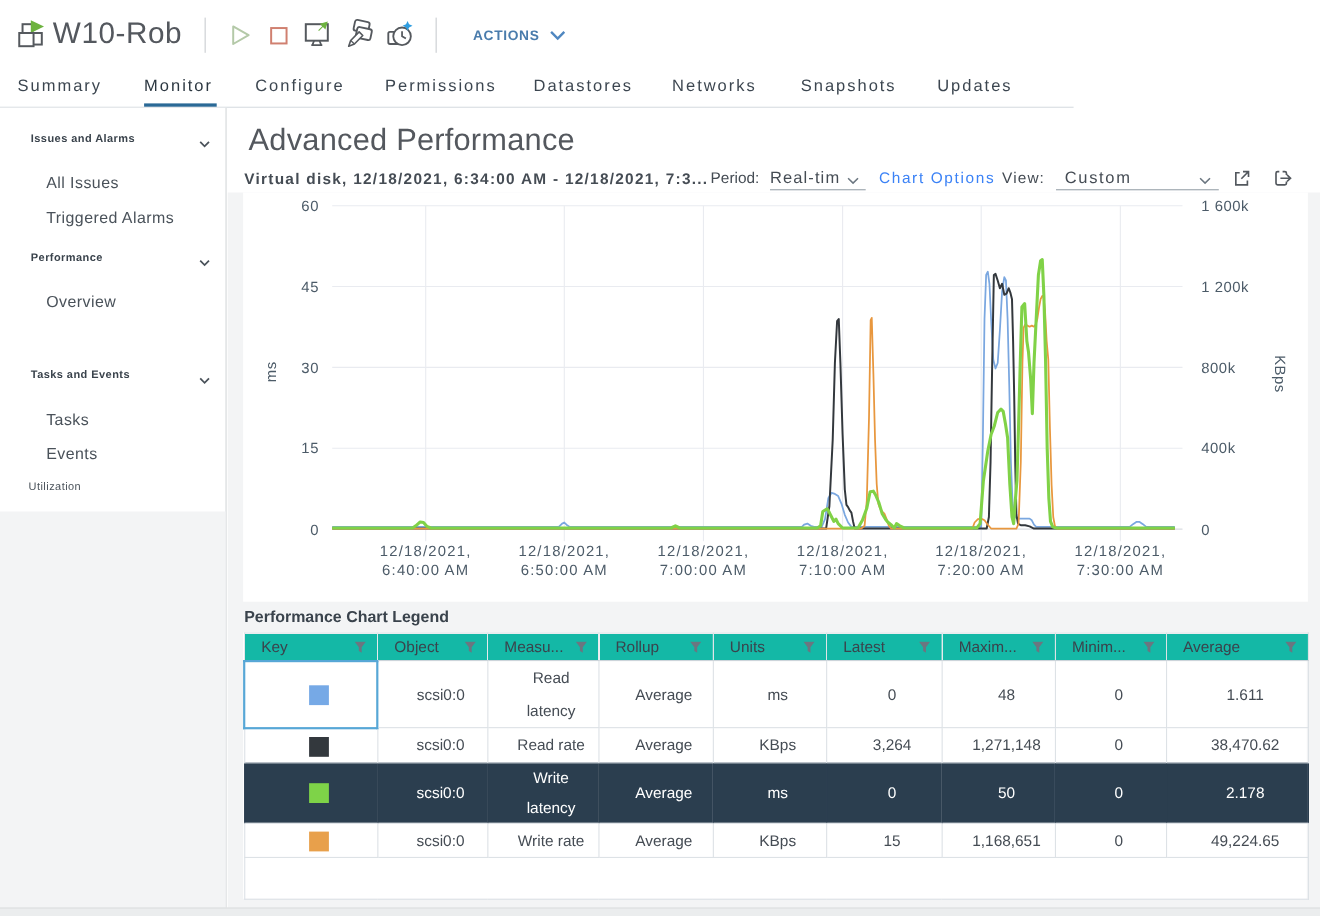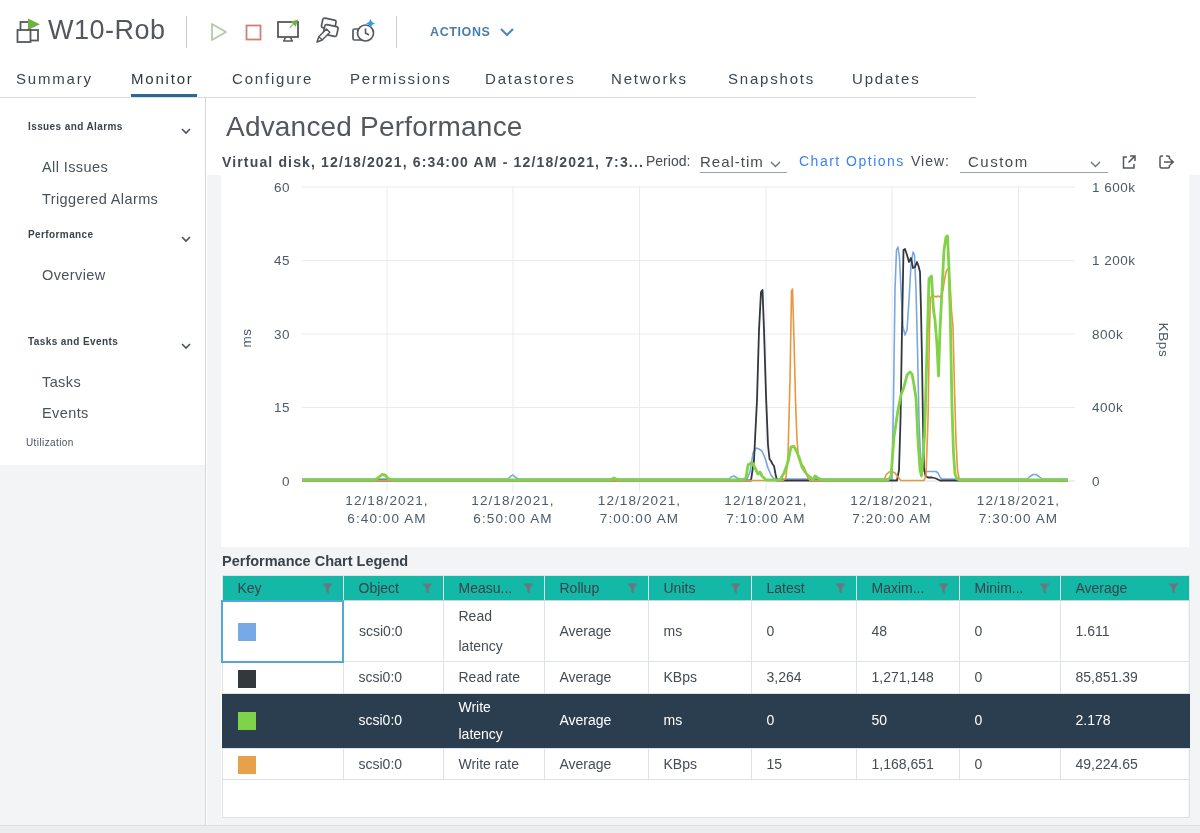--- a/index.html
+++ b/index.html
@@ -22,21 +22,21 @@
 .nav-i { position:absolute; left:42px; font-size:14.5px; color:#4a525a; letter-spacing:0.4px; }
 .nav-sel { position:absolute; left:12px; top:195px; width:194px; height:30px; background:#2c3e4e; }
 .nav-sel span { position:absolute; left:30px; top:6px; color:#fff; font-size:14.5px; }
 .chev { position:absolute; left:180px; width:12px; height:12px; }
 .h1 { position:absolute; left:226px; top:111px; font-size:28px; color:#54585e; letter-spacing:0.2px; }
 .subrow { position:absolute; left:222px; top:152px; width:970px; height:22px; font-size:14px; color:#454c54; }
 .legendtitle { position:absolute; left:222px; top:553px; font-size:14.5px; font-weight:bold; color:#3a434c; }
 table.lg { position:absolute; left:221px; top:575px; width:967px; border-collapse:collapse; font-size:14px; color:#454c54; table-layout:fixed; }
 table.lg th, table.lg td { border:1px solid #dde2e6; padding:0 0 0 15px; text-align:left; font-weight:normal; }
 table.lg th { height:25px; color:#3a434c; background:#14b8a6; border-bottom:1px solid #ccd4da; position:relative; font-size:14px; }
-table.lg td { height:29px; line-height:30px; }
+table.lg td { height:29px; line-height:30px;text-align:center; }
 .tall td { height:60px; }
 .keysq { width:18px; height:18px; display:inline-block; vertical-align:middle; }
 .funnel { position:absolute; right:10px; top:7px; }
 table.lg tr.darkrow td { background:#2b3e4f; color:#fff; border-left-color:#2b3e4f; border-right-color:#2b3e4f; }
 </style>
 </head>
 <body>
 
 <div class="topbar">
   <svg style="position:absolute;left:13px;top:16px" width="32" height="30" viewBox="0 0 32 30">
@@ -253,21 +253,21 @@
   </tr>
   <tr>
     <td><span class="keysq" style="background:#33383d"></span></td>
     <td>scsi0:0</td>
         <td>Read rate</td>
         <td>Average</td>
         <td>KBps</td>
         <td>3,264</td>
         <td>1,271,148</td>
         <td>0</td>
-        <td>85,851.39</td>
+        <td>38,470.62</td>
   </tr>
   <tr class="darkrow tall" style="height:53px">
     <td style="line-height:27px"><span class="keysq" style="background:#7ed348"></span></td>
     <td style="line-height:27px">scsi0:0</td>
         <td style="line-height:27px">Write<br>latency</td>
         <td style="line-height:27px">Average</td>
         <td style="line-height:27px">ms</td>
         <td style="line-height:27px">0</td>
         <td style="line-height:27px">50</td>
         <td style="line-height:27px">0</td>

